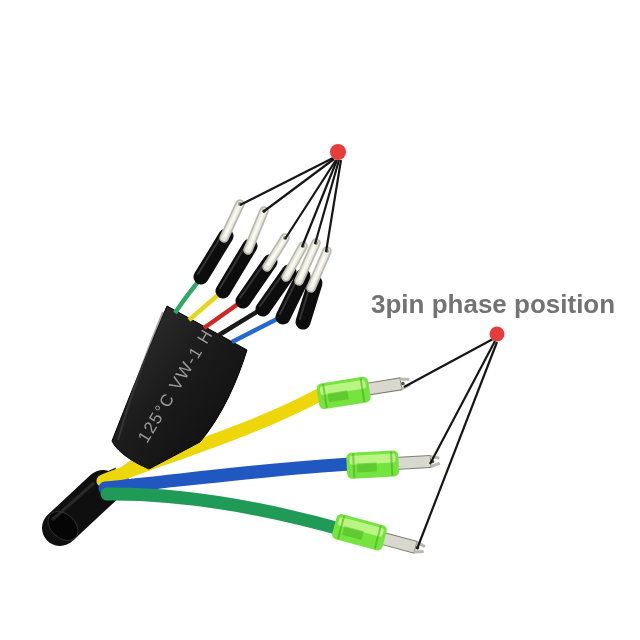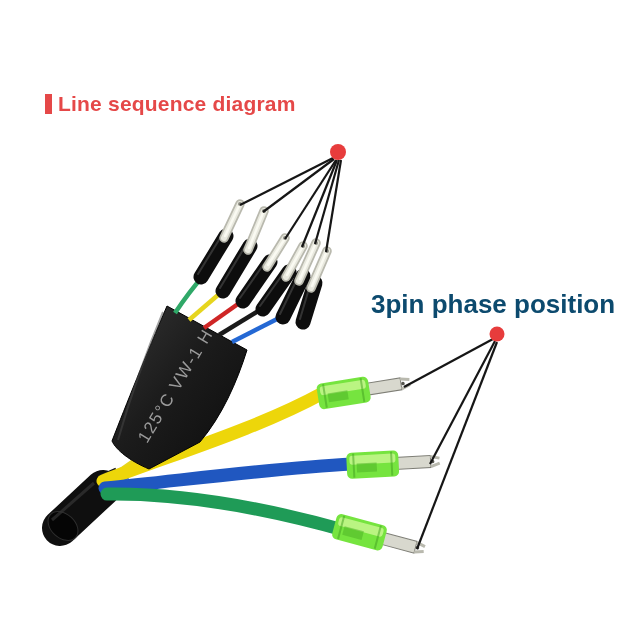--- a/index.html
+++ b/index.html
@@ -161,21 +161,17 @@
   <g>
     <g stroke="#161616" stroke-width="2.2">
       <path d="M 493,339 L 404,387" fill="none"></path>
       <path d="M 495,341 L 430,464" fill="none"></path>
       <path d="M 497,342 L 417,549" fill="none"></path>
     </g>
     <circle cx="497" cy="334" r="7.5" fill="#e73c3c"></circle>
   </g>
 </svg>
 
-<div class="title-wrap">
-  <div class="title-bar" style="background:#e54848;"></div>
-  <div class="title-text" style="color:#e54848;">Line sequence diagram</div>
-</div>
 
 
-<div class="label phase-label" style="color:#0c4a6e;">3pin phase position</div>
+<div class="label phase-label" style="color:#737373;">3pin phase position</div>
 
 </div>
 
 </body></html>

